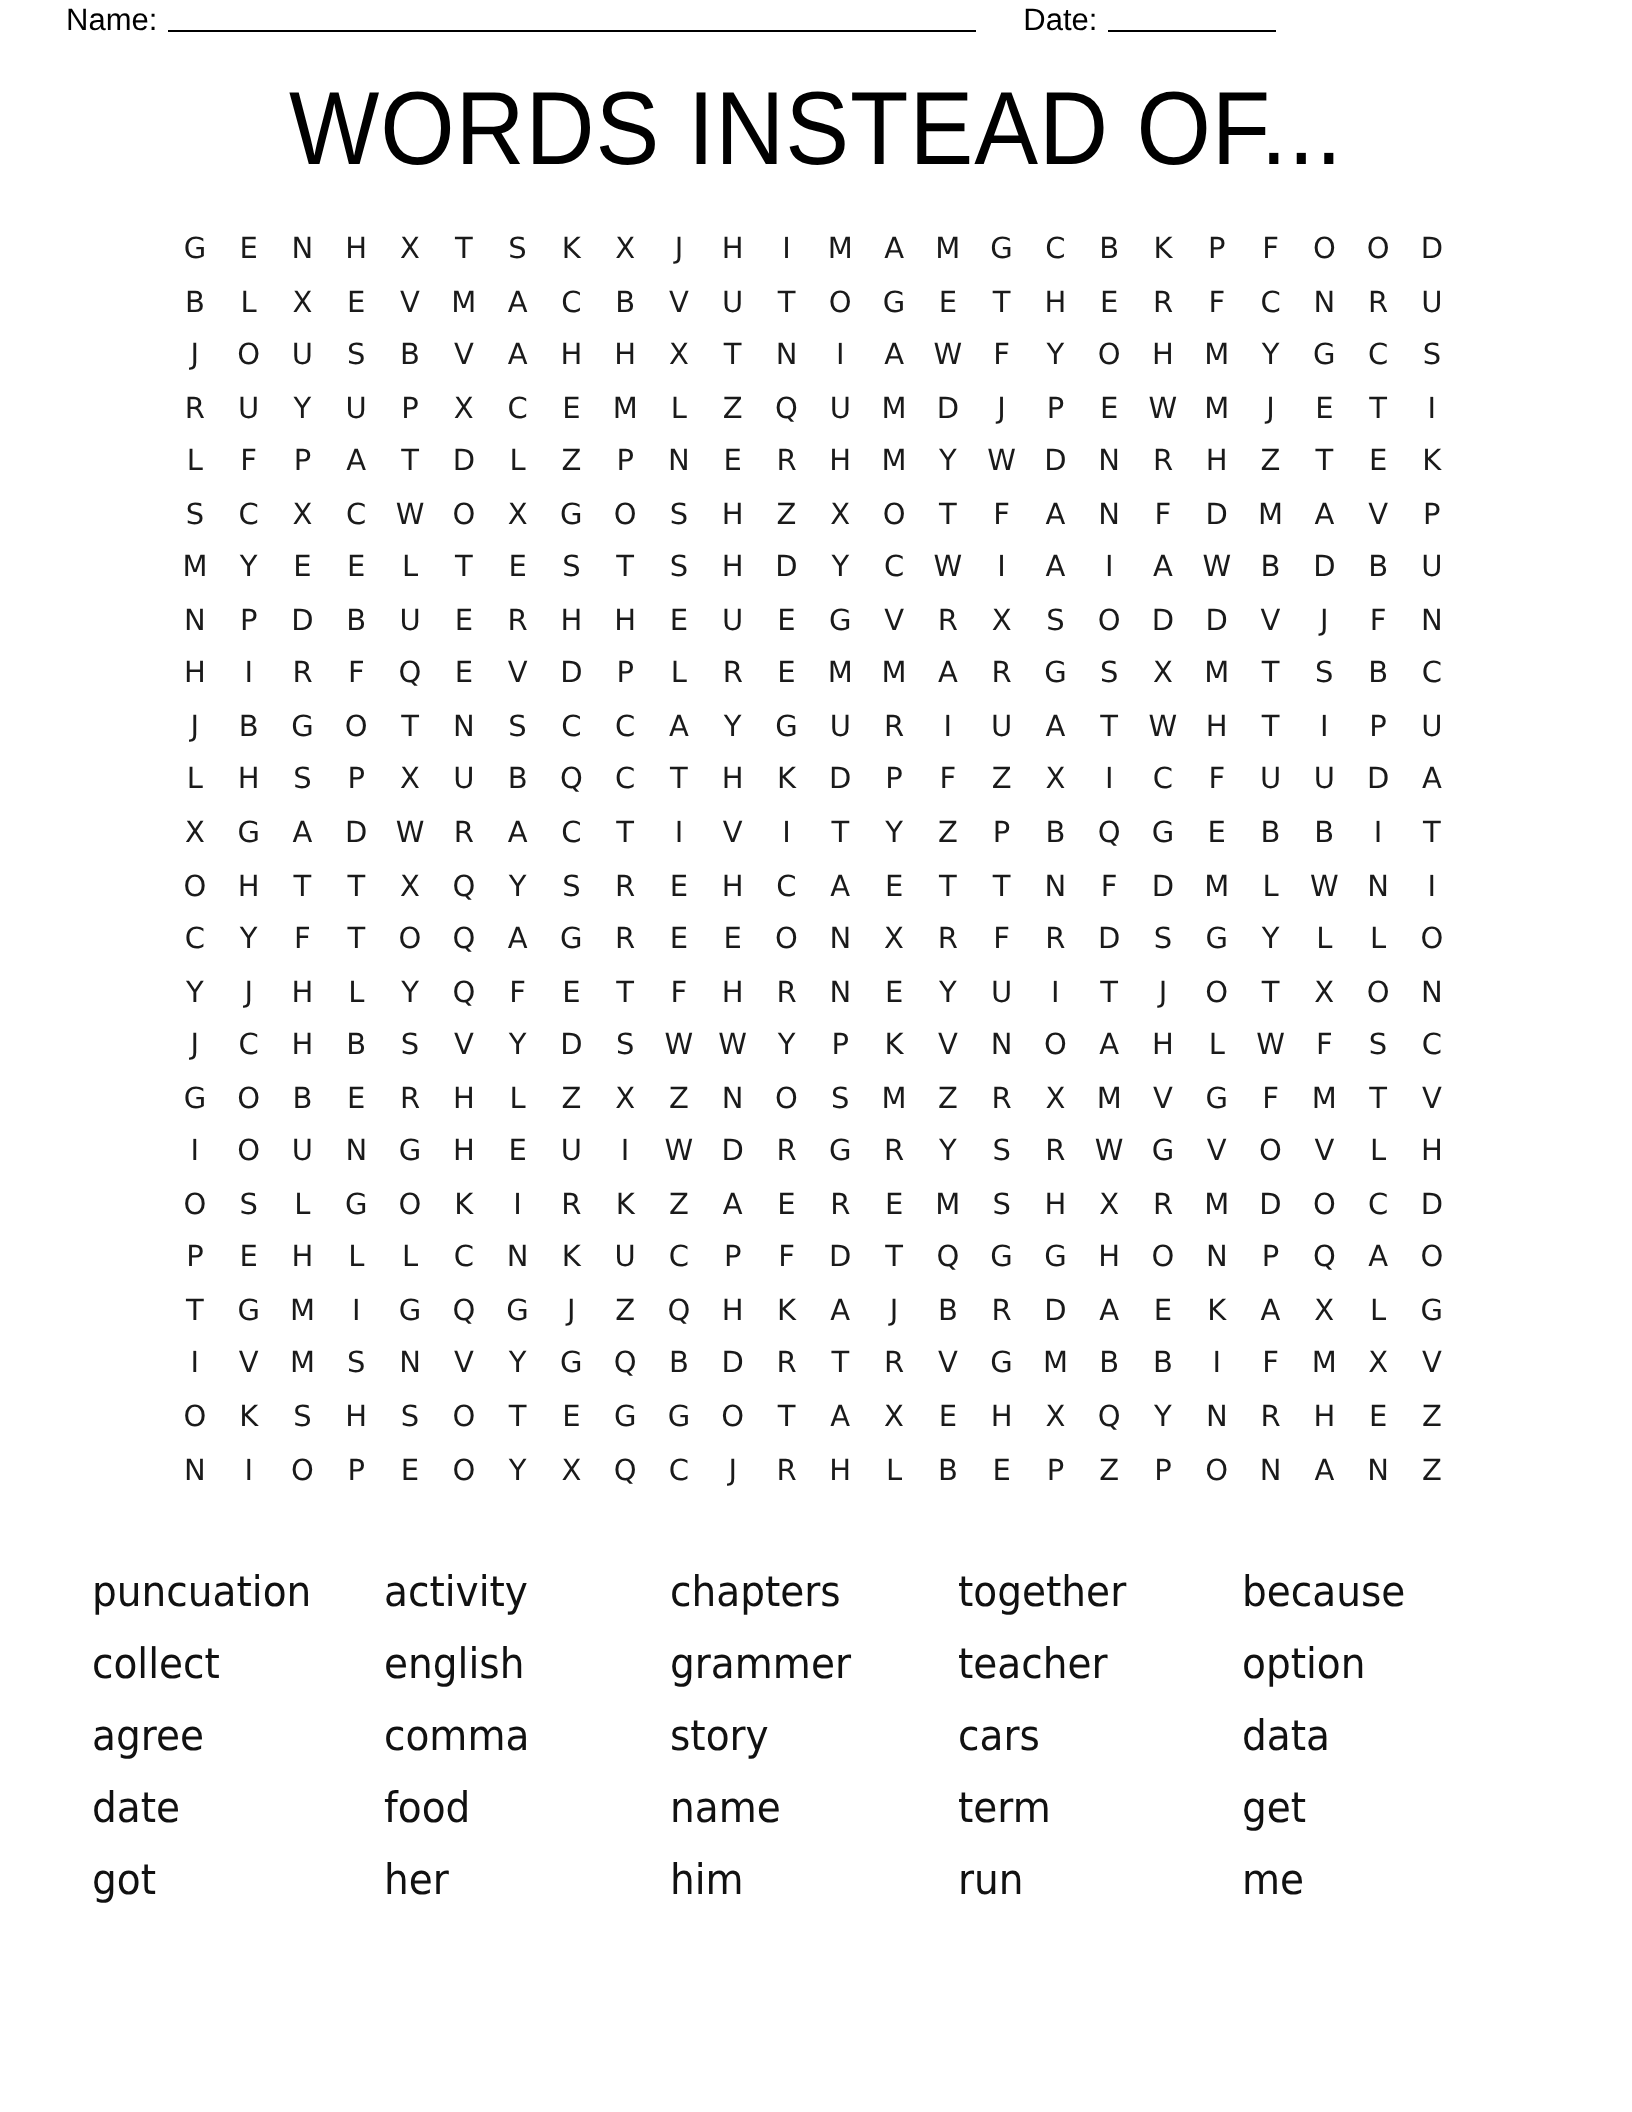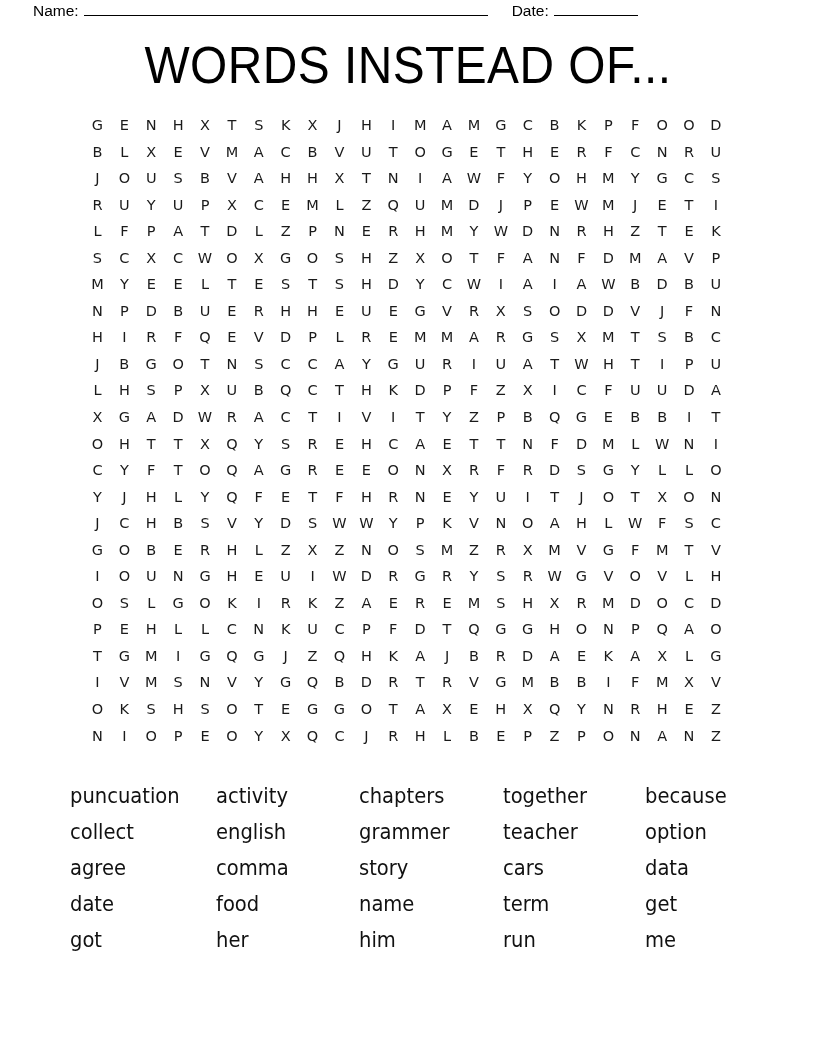--- a/index.html
+++ b/index.html
@@ -83,21 +83,20 @@
 
   
   .word-list {
     position: absolute;
     top: 778px;
     left: 46px;
     width: 730px;
     display: grid;
     grid-template-columns: 146px 143px 144px 142px 150px;
     grid-auto-rows: 36px;
-    margin-left: 24px;
   }
   .word-item {
     font-family: "DejaVu Sans", sans-serif;
     font-size: 21px;
     line-height: 36px;
     font-weight: 400;
     color: #111111;
     transform: scaleX(0.93);
     transform-origin: left center;
     white-space: nowrap;

